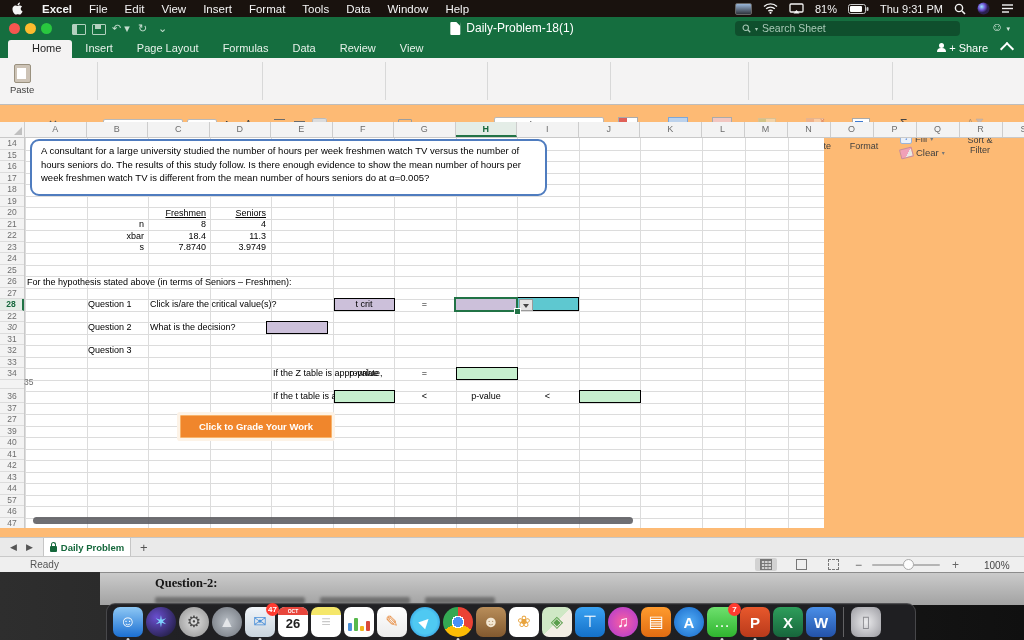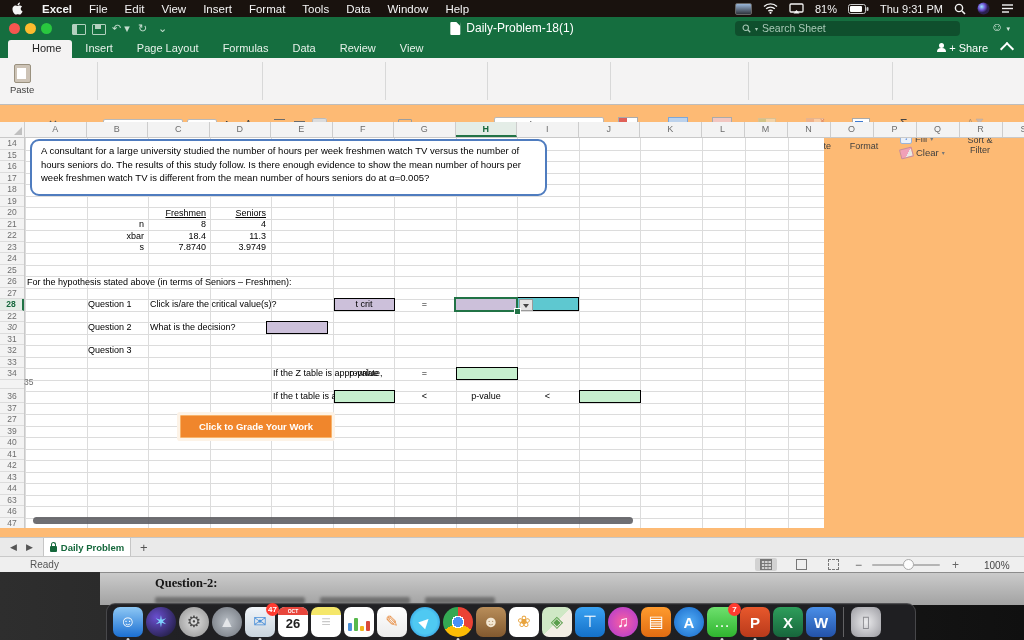--- a/index.html
+++ b/index.html
@@ -549,21 +549,21 @@
         <div class="rownum" style="top: 239px; padding-left: 24px;">35</div>
         <div class="rownum" style="top: 253px;">36</div>
         <div class="rownum" style="top: 264.5px;">37</div>
         <div class="rownum" style="top: 276px;">27</div>
         <div class="rownum" style="top: 287.5px;">39</div>
         <div class="rownum" style="top: 299px;">40</div>
         <div class="rownum" style="top: 310.5px;">41</div>
         <div class="rownum" style="top: 322px;">42</div>
         <div class="rownum" style="top: 333.5px;">43</div>
         <div class="rownum" style="top: 345px;">44</div>
-        <div class="rownum" style="top: 356.5px;">63</div>
+        <div class="rownum" style="top: 356.5px;">57</div>
         <div class="rownum" style="top: 368px;">46</div>
         <div class="rownum" style="top: 379.5px;">47</div>
       </div>
 
     <div id="problem-box">
       <span>A consultant for a large university studied the number of hours per week freshmen watch TV versus the number of hours seniors do.  The results of this study follow.  Is there enough evidence to show the mean number of hours per week freshmen watch TV is different from the mean number of hours seniors do at α=0.005?</span>
     </div>
 
     <div class="cellText rt und" style="left:150px;top:68.5px;width:56px;"><span>Freshmen</span></div>
     <div class="cellText rt und" style="left:212px;top:68.5px;width:54px;"><span>Seniors</span></div>

